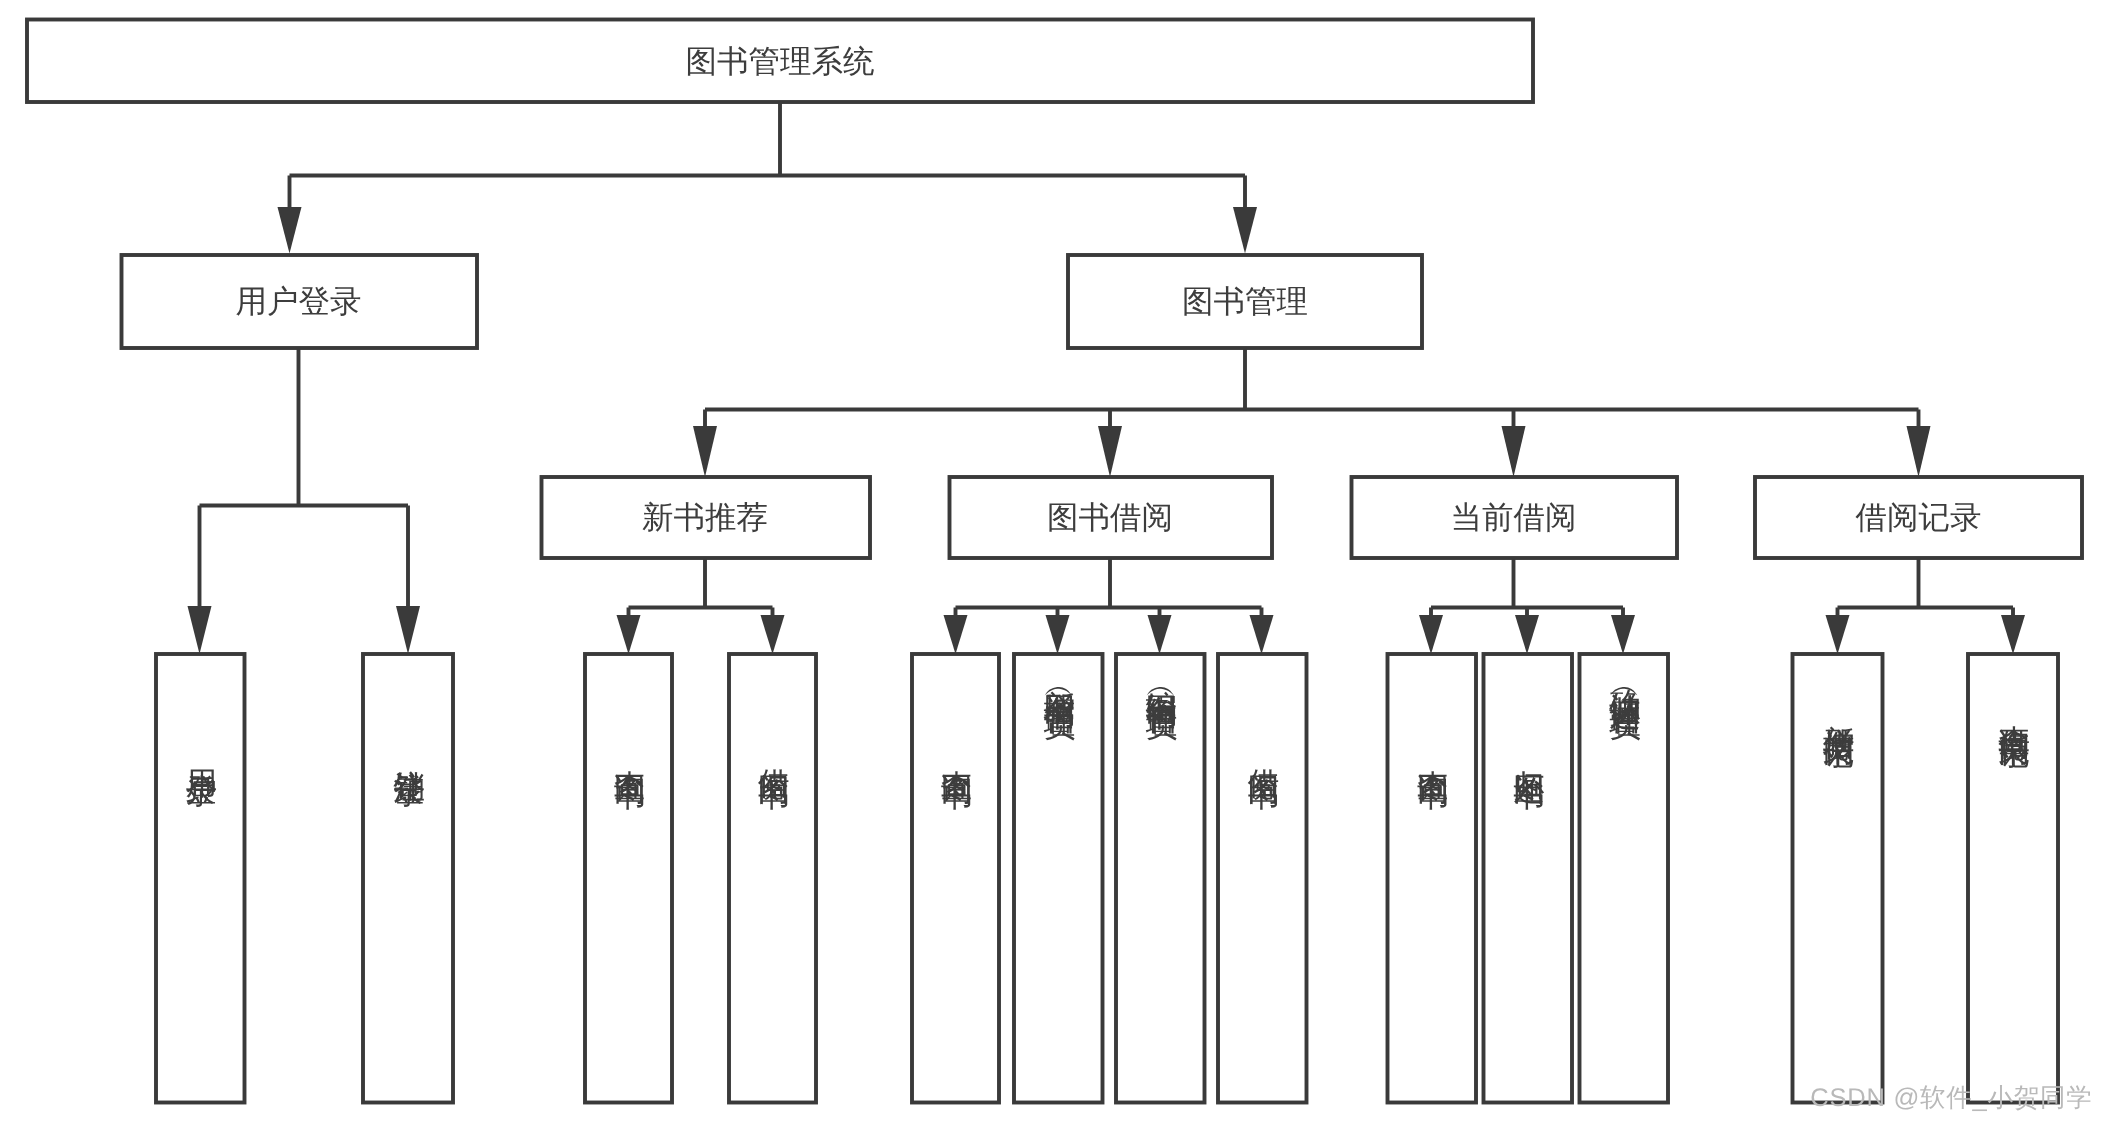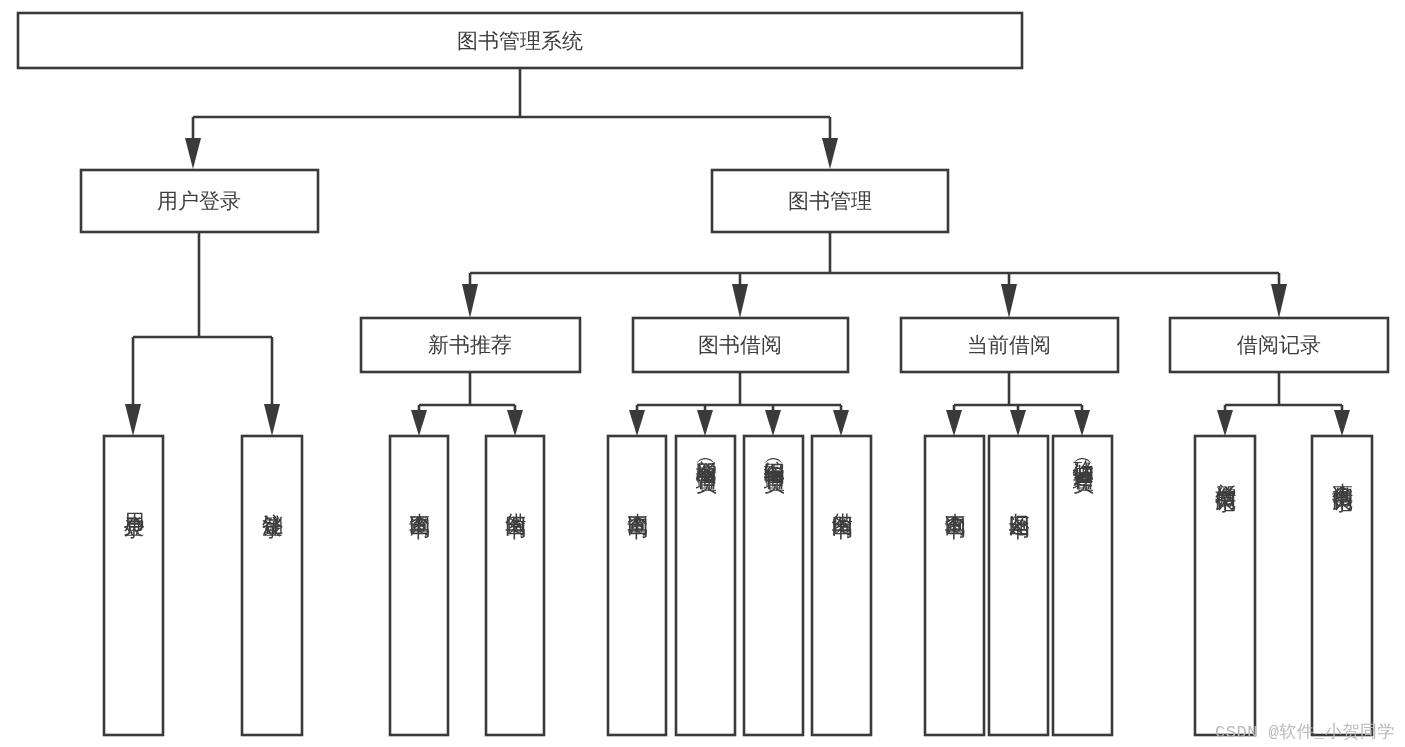--- a/index.html
+++ b/index.html
@@ -64,21 +64,21 @@
     font-size: 21px;
     line-height: 1.32;
     letter-spacing: 2px;
     color: #3d3d3d;
     white-space: nowrap;
   }
   .watermark {
     position: absolute;
     right: 10px;
     bottom: 4px;
-    font-family: Liberation Mono, monospace;
+    font-family: Liberation Sans, sans-serif;
     font-size: 17px;
     color: #b9b9b9;
     letter-spacing: 0.5px;
     user-select: none;
   }
 </style>
 </head>
 <body>
 
 <div id="diagram-root">

